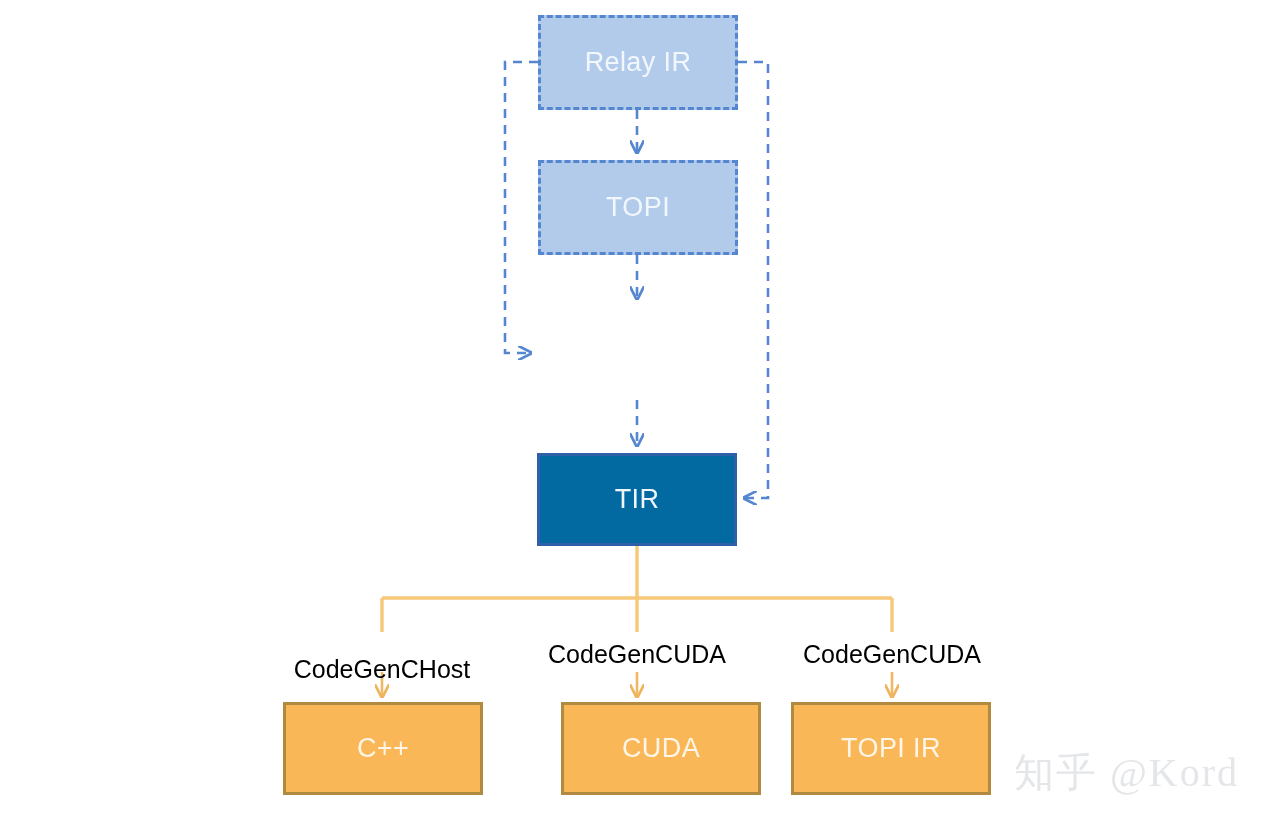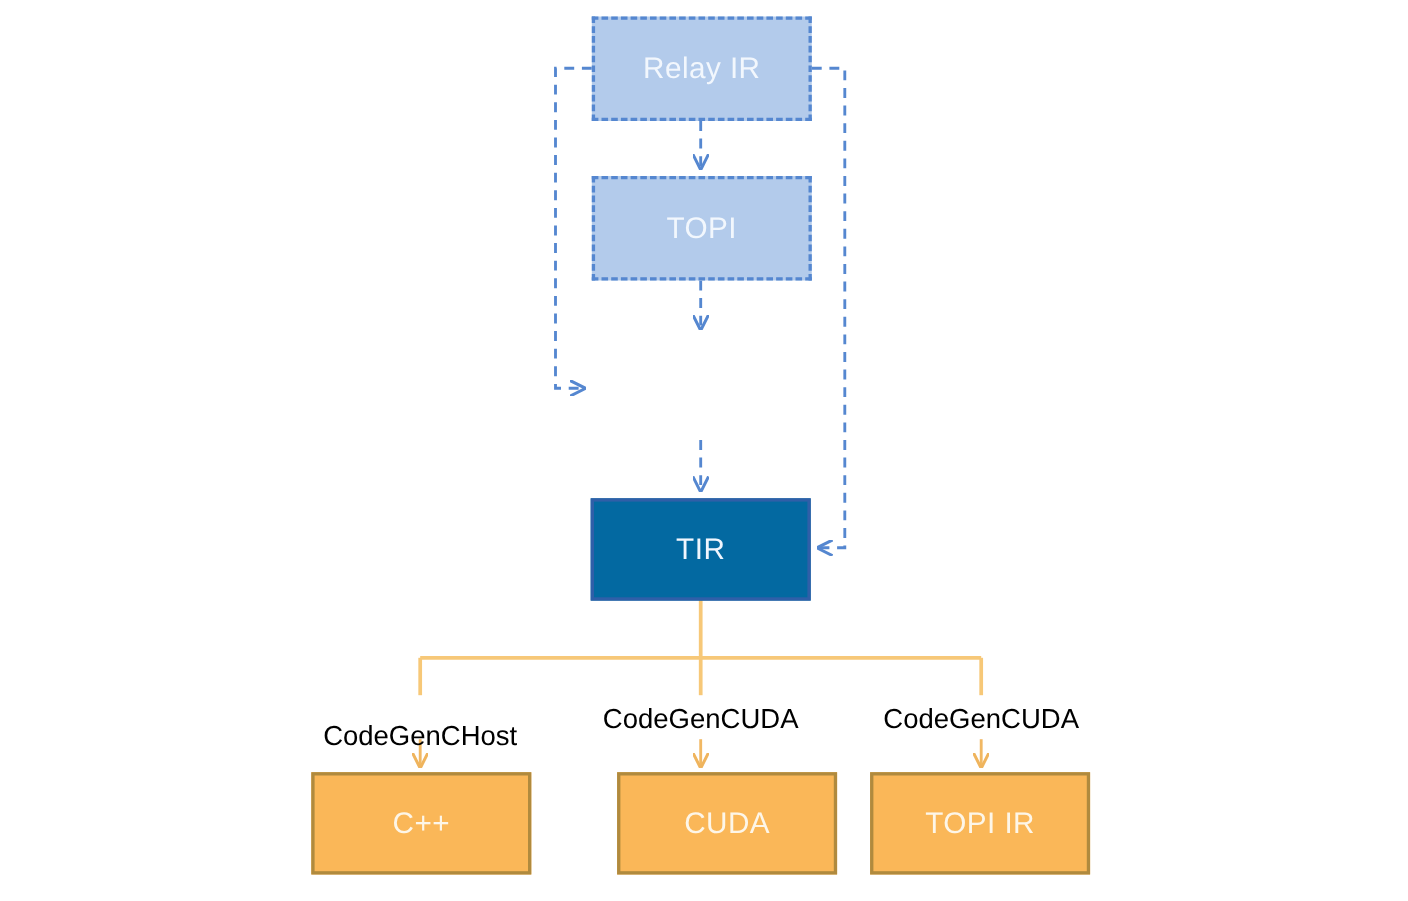--- a/index.html
+++ b/index.html
@@ -127,14 +127,15 @@
   </div>
 
   <div class="node node-orange" style="left:537px; top:702px; width:200px; height:93px;margin-left:24px;">
     <span>CUDA</span>
   </div>
 
   <div class="node node-orange" style="left:791px; top:702px; width:200px; height:93px;">
     <span>TOPI IR</span>
   </div>
 
+  <div class="watermark">知乎 @Kord</div>
 
 </div>
 
 </body></html>

